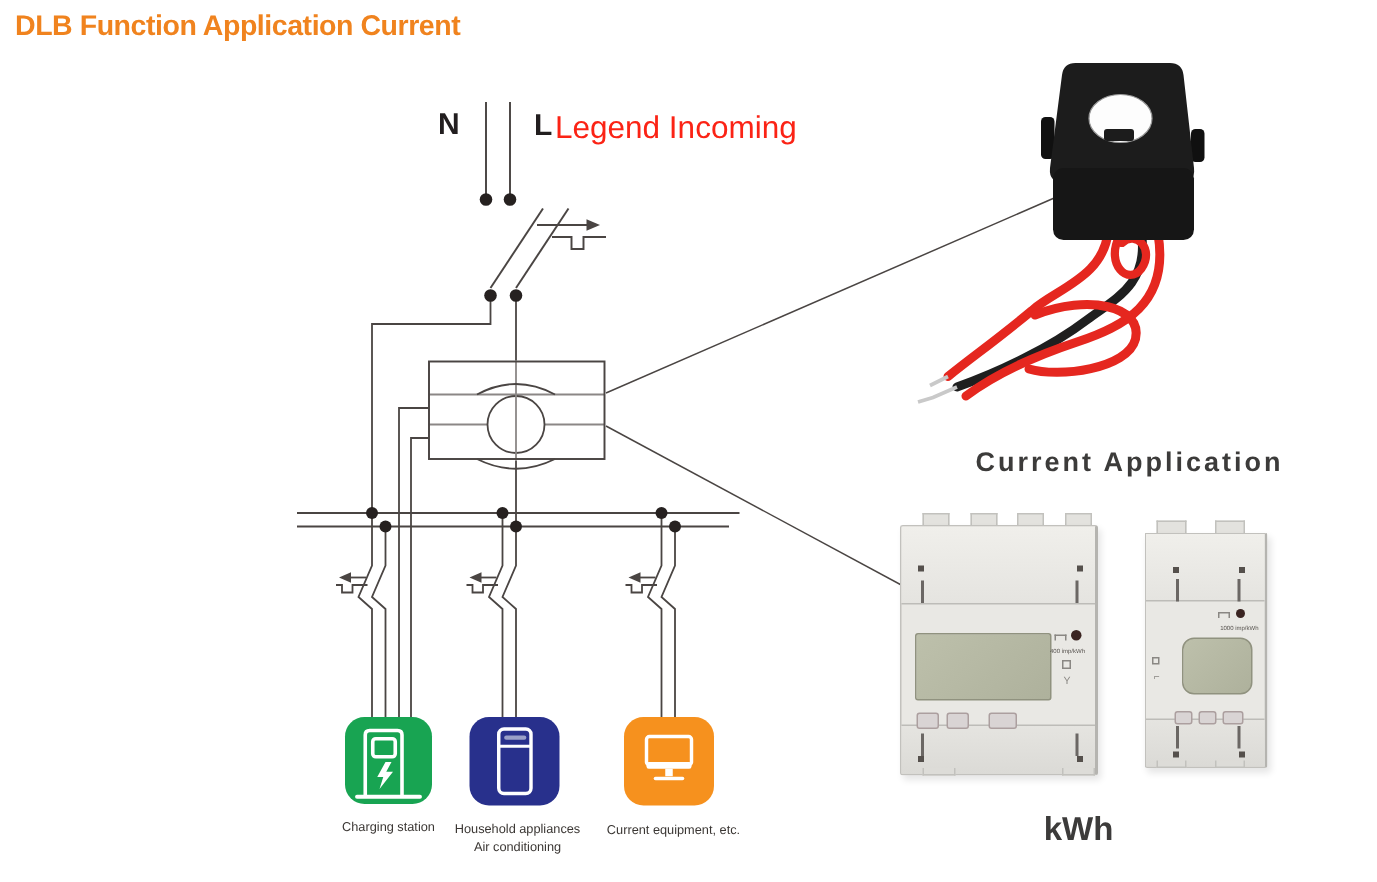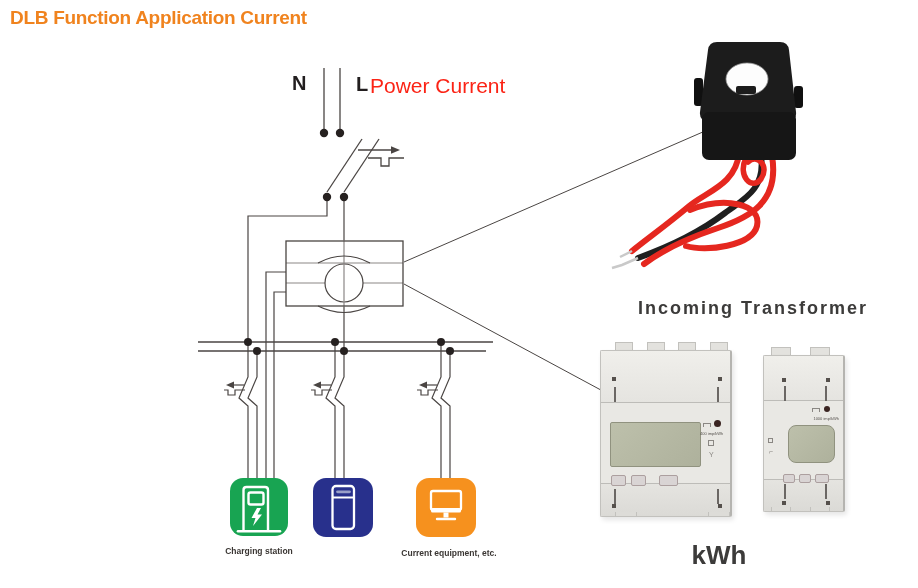--- a/index.html
+++ b/index.html
@@ -7,24 +7,24 @@
   #canvas { position:relative; width:918px; height:588px; overflow:hidden; background:#fff; }
   #schematic-svg { position:absolute; left:0; top:0; z-index:1; }
   .abs { position:absolute; z-index:2; }
 
   .page-title { left:10px; top:7px; font-size:19px; font-weight:bold; color:#f0831e; letter-spacing:-0.3px; }
   .nl-label { font-size:20px; font-weight:bold; color:#221e1f; }
   .power-incoming { left:370px; top:74px; font-size:21px; color:#fb2315; }
 
   .caption { font-weight:bold; color:#3c3b3a; text-align:center; }
   .caption-ct { left:620px; top:298px; width:266px; font-size:18px; letter-spacing:2px; }
-  .caption-kwh { left:689px; top:540px; width:60px; font-size:26px; }
+  .caption-kwh { left:689px; top:540px; width:60px; font-size:22px; }
 
   .load-icon { position:absolute; z-index:2; border-radius:13px; }
-  .load-label { position:absolute; z-index:2; font-size:8.5px; font-weight:bold; color:#3a3633; text-align:center; line-height:12px; }
+  .load-label { position:absolute; z-index:2; font-size:8.5px; font-weight:normal; color:#3a3633; text-align:center; line-height:12px; }
 
   
   .meter { position:absolute; z-index:2; }
   .meter .body { position:absolute; background:#e9e8e4; border:1px solid #c2c1bd; border-right:2px solid #b5b4b0; border-radius:2px; box-shadow:2px 3px 5px rgba(0,0,0,0.10); }
   .meter .tab { position:absolute; background:#e3e2de; border:1px solid #c2c1bd; border-bottom:none; }
   .meter .tab-b { position:absolute; background:#dddcd8; border:1px solid #c2c1bd; border-top:none; }
   .meter .cover { position:absolute; left:0; right:0; background:linear-gradient(#f0efeb,#e5e4e0); border-bottom:1px solid #bdbcb8; }
   .meter .cover-b { position:absolute; left:0; right:0; bottom:0; background:linear-gradient(#e5e4e0,#dbdad6); border-top:1px solid #bdbcb8; }
   .meter .screw { position:absolute; width:4px; height:4px; background:#55504c; }
   .meter .slit { position:absolute; width:2px; height:15px; background:#6b6764; }
@@ -130,22 +130,22 @@
       <path d="M717,42 H780 Q788,42 789,50 L796,112 Q797,122 787,122 H710 Q699,122 700,112 L708,50 Q709,42 717,42 Z" fill="#1c1c1c"></path>
       <rect x="702" y="112" width="94" height="48" rx="7" fill="#161616"></rect>
       <ellipse cx="747" cy="79" rx="21" ry="16" fill="#fdfdfd" stroke="#9a9a9a" stroke-width="0.8"></ellipse>
       <rect x="736" y="86" width="20" height="8" rx="2" fill="#1c1c1c"></rect>
     </g>
   </svg>
 
   <div class="abs page-title">DLB Function Application Current</div>
   <div class="abs nl-label" style="left:292px; top:72px;">N</div>
   <div class="abs nl-label" style="left:356px; top:73px;">L</div>
-  <div class="abs power-incoming">Power Current</div>
-  <div class="abs caption caption-ct">Incoming Transformer</div>
+  <div class="abs power-incoming">Legend Incoming</div>
+  <div class="abs caption caption-ct">Current Application</div>
   <div class="abs caption caption-kwh">kWh</div>
 
   <div class="load-icon" style="left:230px; top:478px; width:58px; height:58px; background:#18a452;">
     <svg width="58" height="58" viewBox="0 0 58 58">
       <path d="M13.5,52 V12 Q13.5,9 16.5,9 H35 Q38,9 38,12 V52" fill="none" stroke="#fff" stroke-width="2.4"></path>
       <rect x="18.5" y="14.5" width="15" height="12" rx="2" fill="none" stroke="#fff" stroke-width="2.4"></rect>
       <path d="M27,30 L21.5,40 H25.5 L23,48 L32,36.5 H27.5 L31,30 Z" fill="#fff"></path>
       <line x1="8" y1="53.2" x2="50" y2="53.2" stroke="#fff" stroke-width="2.6" stroke-linecap="round"></line>
     </svg>
   </div>
@@ -160,20 +160,24 @@
     <svg width="60" height="59" viewBox="0 0 60 59">
       <rect x="15" y="13" width="30" height="19" rx="2" fill="none" stroke="#fff" stroke-width="2.3"></rect>
       <rect x="15" y="30" width="30" height="4.5" rx="1.5" fill="#fff"></rect>
       <rect x="27.5" y="34.5" width="5" height="5" fill="#fff"></rect>
       <line x1="21" y1="41" x2="39" y2="41" stroke="#fff" stroke-width="2.4" stroke-linecap="round"></line>
     </svg>
   </div>
 
   <div class="load-label" style="left:219px; top:545px; width:80px;">
     <div>Charging station</div>
+  </div>
+  <div class="load-label" style="left:295px; top:546px; width:100px;">
+    <div>Household appliances</div>
+    <div>Air conditioning</div>
   </div>
   <div class="load-label" style="left:399px; top:547px; width:100px;">
     <div>Current equipment, etc.</div>
   </div>
 
   <div class="meter" style="left:600px; top:342px; width:132px; height:175px;">
     <div class="tab" style="left:15px; top:0; width:18px; height:9px;"></div>
     <div class="tab" style="left:47px; top:0; width:18px; height:9px;"></div>
     <div class="tab" style="left:78px; top:0; width:18px; height:9px;"></div>
     <div class="tab" style="left:110px; top:0; width:18px; height:9px;"></div>

